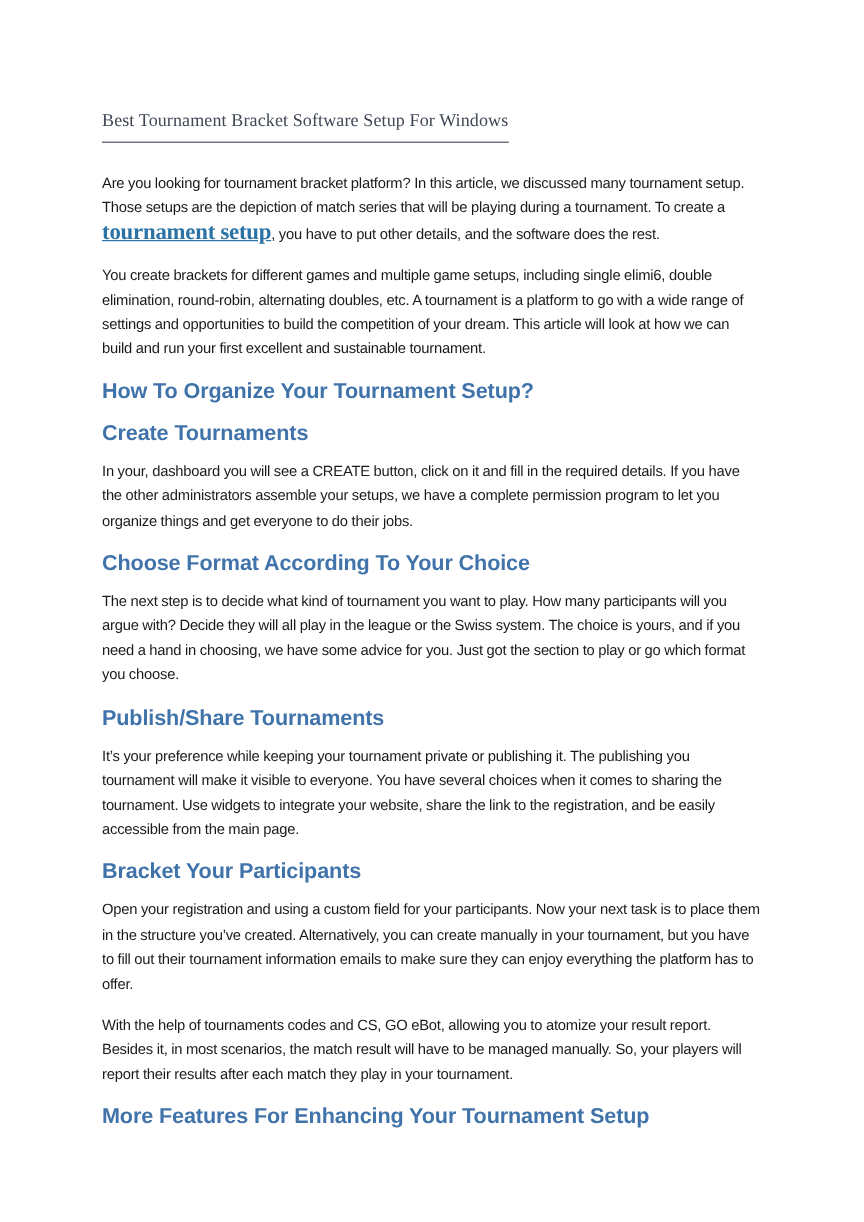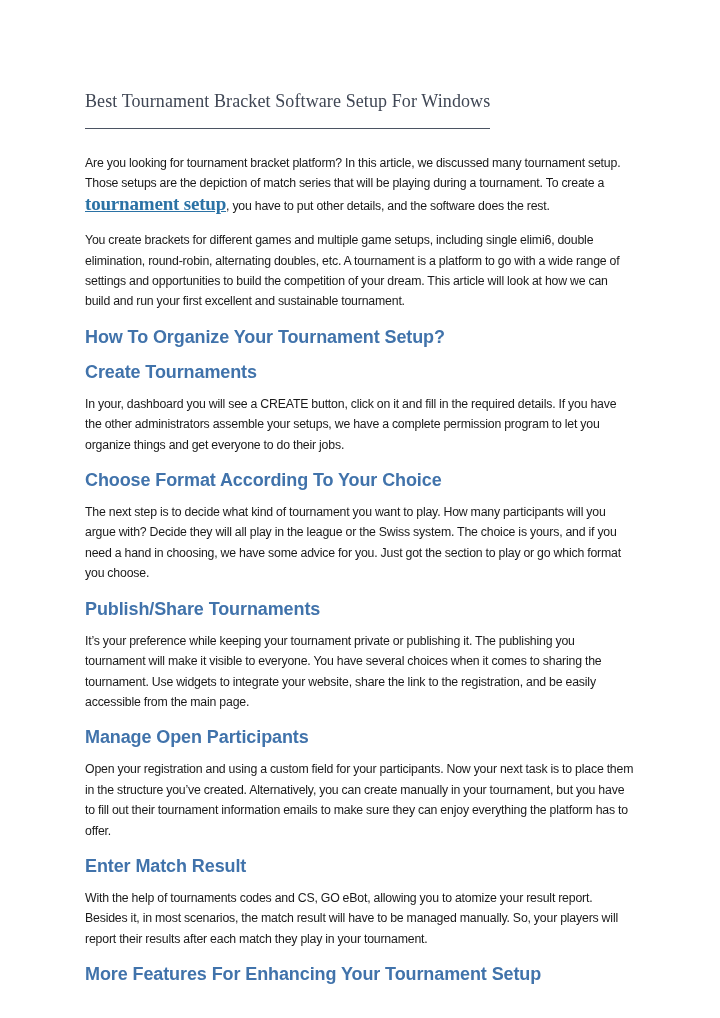--- a/index.html
+++ b/index.html
@@ -19,29 +19,29 @@
     position: relative;
     width: 720px;
     height: 1018px;
     background: #ffffff;
     box-sizing: border-box;
     padding: 86px 86px 0 85px;
   }
   .doc-title {
     margin: 0 0 0 0;
     font-family: "Liberation Serif", "DejaVu Serif", serif;
-    font-size: 18px;
+    font-size: 15px;
     line-height: 30px;
     font-weight: 400;
     color: #3f4654;
     letter-spacing: 0.1px;
     white-space: nowrap;
     display: inline-block;
     border-bottom: 1.3px solid #4b5362;
-    padding-bottom: 12px;
+    padding-bottom: 2px;
   }
   .title-wrap {
     margin-bottom: 24px;
   }
   p.body-text {
     margin: 0 0 14px 0;
     font-family: "Liberation Sans", "DejaVu Sans", sans-serif;
     font-size: 12.3px;
     line-height: 20.4px;
     color: #1a1a1a;
@@ -95,26 +95,25 @@
     <h2 class="section-heading">Choose Format According To Your Choice</h2>
     <p class="body-text">The next step is to decide what kind of tournament you want to play. How many participants will you argue with? Decide they will all play in the league or the Swiss system. The choice is yours, and if you need a hand in choosing, we have some advice for you. Just got the section to play or go which format you choose.</p>
   </div>
 
   <div class="sect">
     <h2 class="section-heading">Publish/Share Tournaments</h2>
     <p class="body-text">It’s your preference while keeping your tournament private or publishing it. The publishing you tournament will make it visible to everyone. You have several choices when it comes to sharing the tournament. Use widgets to integrate your website, share the link to the registration, and be easily accessible from the main page.</p>
   </div>
 
   <div class="sect">
-    <h2 class="section-heading">Manage Open Participants</h2>
+    <h2 class="section-heading">Bracket Your Participants</h2>
     <p class="body-text">Open your registration and using a custom field for your participants. Now your next task is to place them in the structure you’ve created. Alternatively, you can create manually in your tournament, but you have to fill out their tournament information emails to make sure they can enjoy everything the platform has to offer.</p>
   </div>
 
   <div class="sect">
-    <h2 class="section-heading">Enter Match Result</h2>
     <p class="body-text">With the help of tournaments codes and CS, GO eBot, allowing you to atomize your result report. Besides it, in most scenarios, the match result will have to be managed manually. So, your players will report their results after each match they play in your tournament.</p>
   </div>
 
   <div class="sect">
     <h2 class="section-heading">More Features For Enhancing Your Tournament Setup</h2>
 
   </div>
 
 </div>
 

